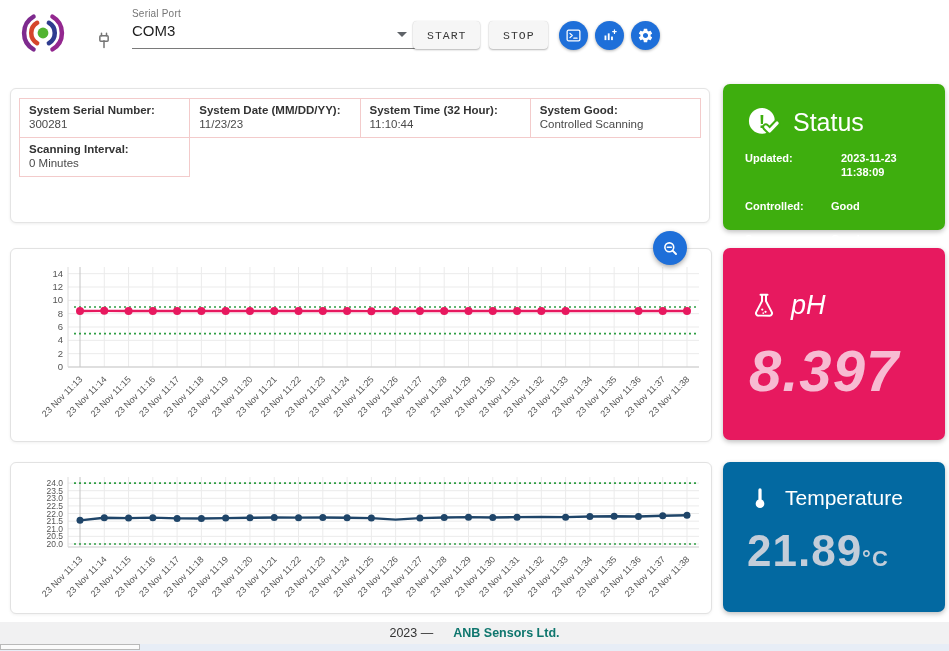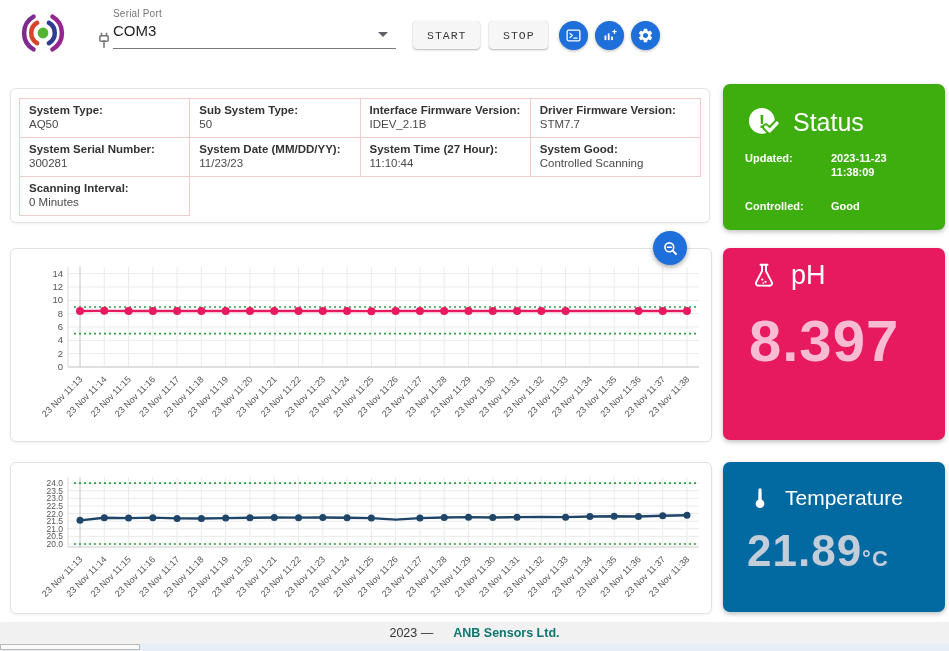--- a/index.html
+++ b/index.html
@@ -1,21 +1,21 @@
 <!DOCTYPE html>
 <html><head>
 <meta charset="utf-8">
 <style>
   html,body{margin:0;padding:0;background:#ffffff;}
   body{font-family:"Liberation Sans","DejaVu Sans",sans-serif;width:949px;height:651px;position:relative;overflow:hidden;color:#222;}
   .abs{position:absolute;}
 
   
   .header{position:absolute;left:0;top:0;width:949px;height:70px;background:#fff;}
-  .select-wrap{position:absolute;left:113px;top:8px;width:283px;height:40px;border-bottom:1px solid #7a7a7a;}
+  .select-wrap{position:absolute;left:132px;top:8px;width:283px;height:40px;border-bottom:1px solid #7a7a7a;}
   .select-label{font-size:10px;color:#757575;letter-spacing:.2px;}
   .select-value{font-size:15px;color:#1f1f1f;margin-top:3px;}
   .select-arrow{position:absolute;right:8px;top:24px;width:0;height:0;border-left:5px solid transparent;border-right:5px solid transparent;border-top:5px solid #5f6368;}
   .btn{position:absolute;top:21px;height:28px;border:none;border-radius:4px;background:#f6f6f6;box-shadow:0 1px 2px rgba(0,0,0,.28),0 0 1px rgba(0,0,0,.15);font-family:Liberation Mono, monospace;font-size:11.5px;letter-spacing:1px;color:#3a3a3a;padding:0 14px;cursor:pointer;}
   .iconbtn{position:absolute;top:21px;width:29px;height:29px;border:none;border-radius:50%;background:#1e6fd9;box-shadow:0 1px 3px rgba(0,0,0,.3);display:flex;align-items:center;justify-content:center;cursor:pointer;padding:0;}
 
   
   .info-card{position:absolute;left:10px;top:88px;width:700px;height:135px;background:#fff;border:1px solid #e4e4e4;border-radius:6px;box-shadow:0 1px 3px rgba(0,0,0,.07);box-sizing:border-box;padding:9px 8px;}
   .info-table{width:100%;border-collapse:collapse;table-layout:fixed;}
   .info-table td{border:1px solid #f3cbcb;padding:5px 9px;vertical-align:top;height:28px;}
@@ -23,21 +23,21 @@
   .cell-label{font-size:11.5px;font-weight:bold;color:#333;}
   .cell-value{font-size:11.5px;color:#4a4a4a;margin-top:2px;}
 
   
   .card{position:absolute;border-radius:7px;box-shadow:0 2px 5px rgba(0,0,0,.25);box-sizing:border-box;color:#fff;}
   .dots{background-image:radial-gradient(rgba(255,255,255,.13) 1px,rgba(255,255,255,0) 1.3px);background-size:7px 7px;}
   .status-card{left:723px;top:84px;width:222px;height:146px;background:#3EAE0E;padding:16px 22px;}
   .status-title-row{display:flex;align-items:center;gap:12px;margin-top:4px;}
   .status-title{font-size:25px;color:#fff;}
   .status-grid{display:grid;grid-template-columns:86px 1fr;margin-top:12px;row-gap:20px;font-size:11px;font-weight:bold;line-height:1.25;}
-  .ph-card{left:723px;top:248px;width:222px;height:192px;background:#E7195F;padding:12px 26px;}
+  .ph-card{left:723px;top:248px;width:222px;height:192px;background:#E7195F;padding:42px 26px;font-style:italic;}
   .temp-card{left:723px;top:462px;width:222px;height:150px;background:#0369a1;padding:22px 24px;}
   .card-title-row{display:flex;align-items:center;gap:12px;}
   .ph-title{font-size:27px;}
   .temp-title{font-size:21px;}
   .ph-value{font-size:58px;font-weight:bold;color:#F7BBD2;margin-top:16px;letter-spacing:1px;}
   .temp-value{font-size:44px;font-weight:bold;color:#C3CDD9;margin-top:14px;letter-spacing:1px;}
   .temp-unit{font-size:22px;font-weight:bold;color:#C3CDD9;}
 
   
   .chart-card{position:absolute;left:10px;width:700px;background:#fff;border:1px solid #e2e2e2;border-radius:6px;box-shadow:0 1px 3px rgba(0,0,0,.06);}
@@ -95,49 +95,31 @@
   <button class="iconbtn" style="left:631px">
     <svg width="17" height="17" viewBox="0 0 24 24">
       <path fill="#fff" d="M19.14 12.94c.04-.3.06-.61.06-.94s-.02-.64-.07-.94l2.03-1.58c.18-.14.23-.41.12-.61l-1.92-3.32c-.12-.22-.37-.29-.59-.22l-2.39.96c-.5-.38-1.03-.7-1.62-.94l-.36-2.54c-.04-.24-.24-.41-.48-.41h-3.84c-.24 0-.43.17-.47.41l-.36 2.54c-.59.24-1.13.57-1.62.94l-2.39-.96c-.22-.08-.47 0-.59.22L2.74 8.87c-.12.21-.08.47.12.61l2.03 1.58c-.05.3-.09.63-.09.94s.02.64.07.94l-2.03 1.58c-.18.14-.23.41-.12.61l1.92 3.32c.12.22.37.29.59.22l2.39-.96c.5.38 1.03.7 1.62.94l.36 2.54c.05.24.24.41.48.41h3.84c.24 0 .44-.17.47-.41l.36-2.54c.59-.24 1.13-.56 1.62-.94l2.39.96c.22.08.47 0 .59-.22l1.92-3.32c.12-.22.07-.47-.12-.61l-2.01-1.58zM12 15.6c-1.98 0-3.6-1.62-3.6-3.6s1.62-3.6 3.6-3.6 3.6 1.62 3.6 3.6-1.62 3.6-3.6 3.6z"></path>
     </svg>
   </button>
 </div>
 
 <div class="info-card">
   <table class="info-table">
     <tbody>
-        <tr>
-      <td>
-            <div class="cell-label">System Type:</div>
-            <div class="cell-value">AQ50</div>
-          </td>
-      <td>
-            <div class="cell-label">Sub System Type:</div>
-            <div class="cell-value">50</div>
-          </td>
-      <td>
-            <div class="cell-label">Interface Firmware Version:</div>
-            <div class="cell-value">IDEV_2.1B</div>
-          </td>
-      <td>
-            <div class="cell-label">Driver Firmware Version:</div>
-            <div class="cell-value">STM7.7</div>
-          </td>
-    </tr>
     <tr>
       <td>
             <div class="cell-label">System Serial Number:</div>
             <div class="cell-value">300281</div>
           </td>
       <td>
             <div class="cell-label">System Date (MM/DD/YY):</div>
             <div class="cell-value">11/23/23</div>
           </td>
       <td>
-            <div class="cell-label">System Time (27 Hour):</div>
+            <div class="cell-label">System Time (32 Hour):</div>
             <div class="cell-value">11:10:44</div>
           </td>
       <td>
             <div class="cell-label">System Good:</div>
             <div class="cell-value">Controlled Scanning</div>
           </td>
     </tr>
     <tr>
       <td>
             <div class="cell-label">Scanning Interval:</div>
@@ -156,21 +138,21 @@
     <svg width="36" height="36" viewBox="0 0 32 32">
       <circle cx="15" cy="15" r="11.5" fill="#fff"></circle>
       <text x="15" y="21" text-anchor="middle" font-size="17" font-weight="bold" fill="#3EAE0E" font-family="Liberation Sans,sans-serif">!</text>
       <path d="M18.5 20.5 l3.4 3.4 L28.5 17" fill="none" stroke="#3EAE0E" stroke-width="6.5" stroke-linecap="round" stroke-linejoin="round"></path>
       <path d="M18.5 20.5 l3.4 3.4 L28.5 17" fill="none" stroke="#fff" stroke-width="3" stroke-linecap="round" stroke-linejoin="round"></path>
     </svg>
     <div class="status-title">Status</div>
   </div>
   <div class="status-grid">
     <div>Updated:</div>
-    <div style="max-width:92px;">2023-11-23 11:38:09</div>
+    <div style="max-width:92px;margin-left:10px;">2023-11-23 11:38:09</div>
     <div>Controlled:</div>
     <div>Good</div>
     <div>Sensor:</div>
     <div>Good</div>
   </div>
 </div>
 
 <div class="chart-card ph-chart-card">
   <div id="ph-chart"><svg width="698" height="188" viewBox="0 0 698 188">
         <line x1="57" y1="118" x2="688" y2="118" stroke="#ebebeb" stroke-width="1"></line>

